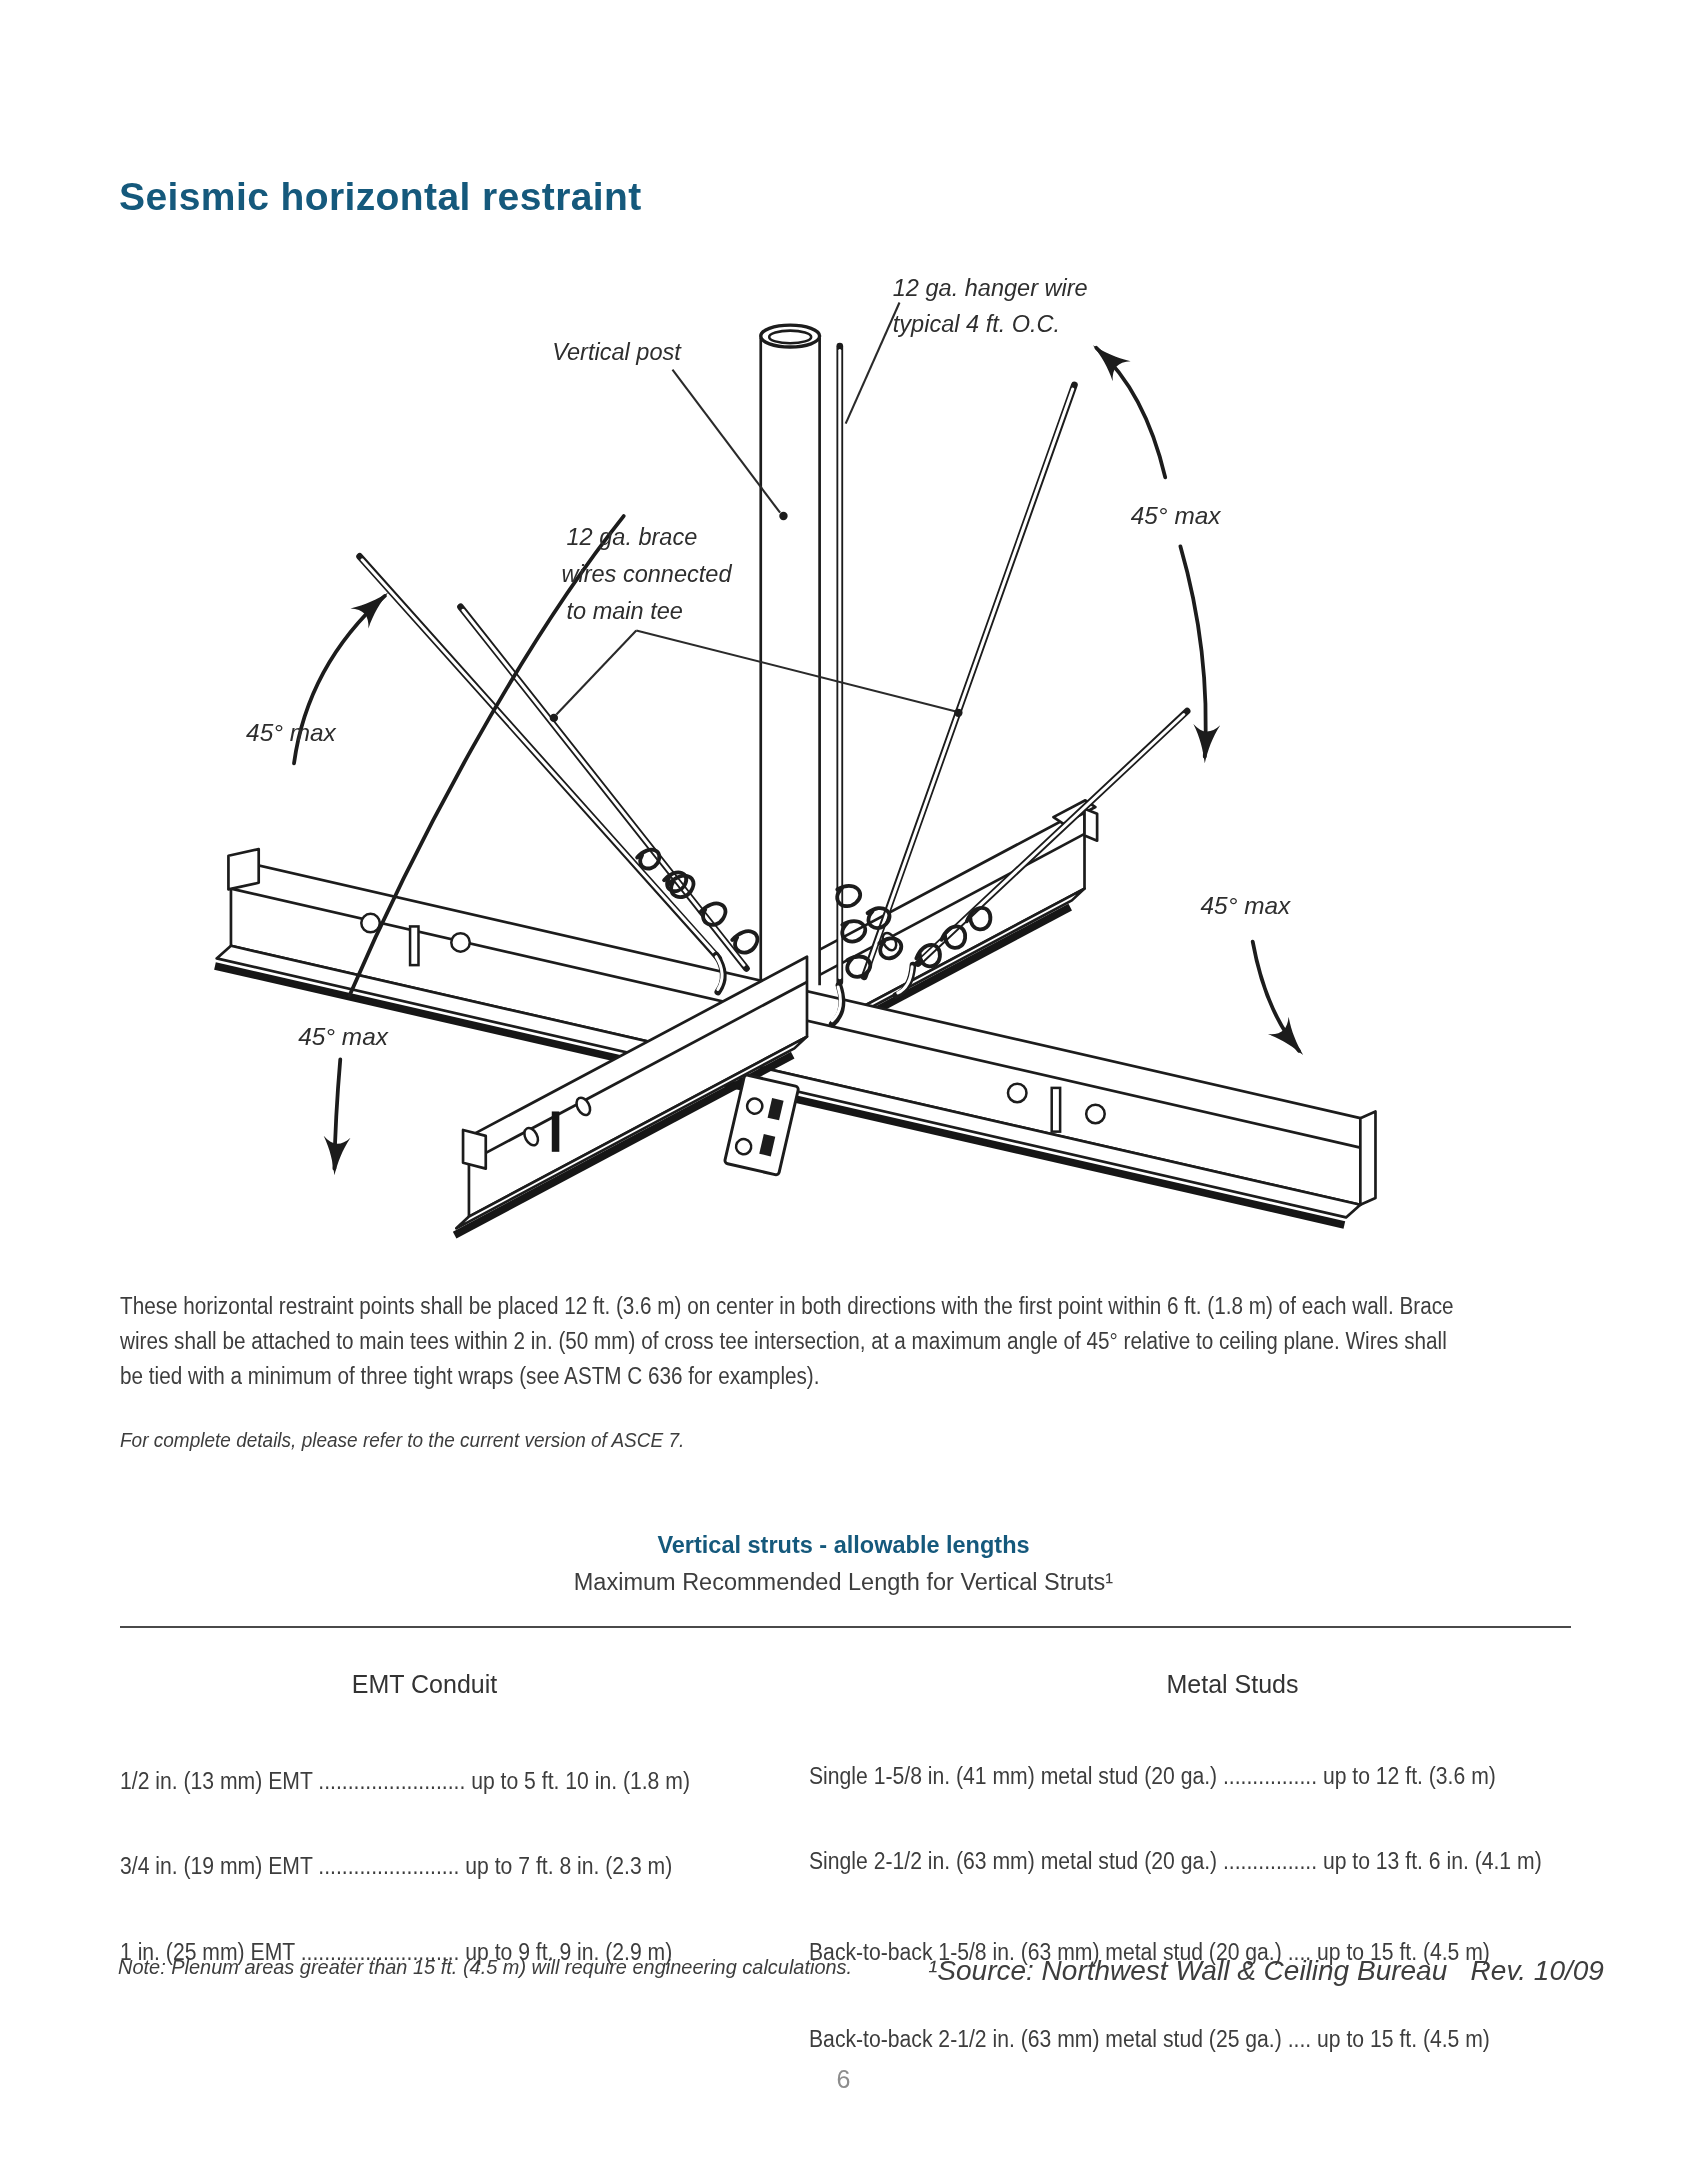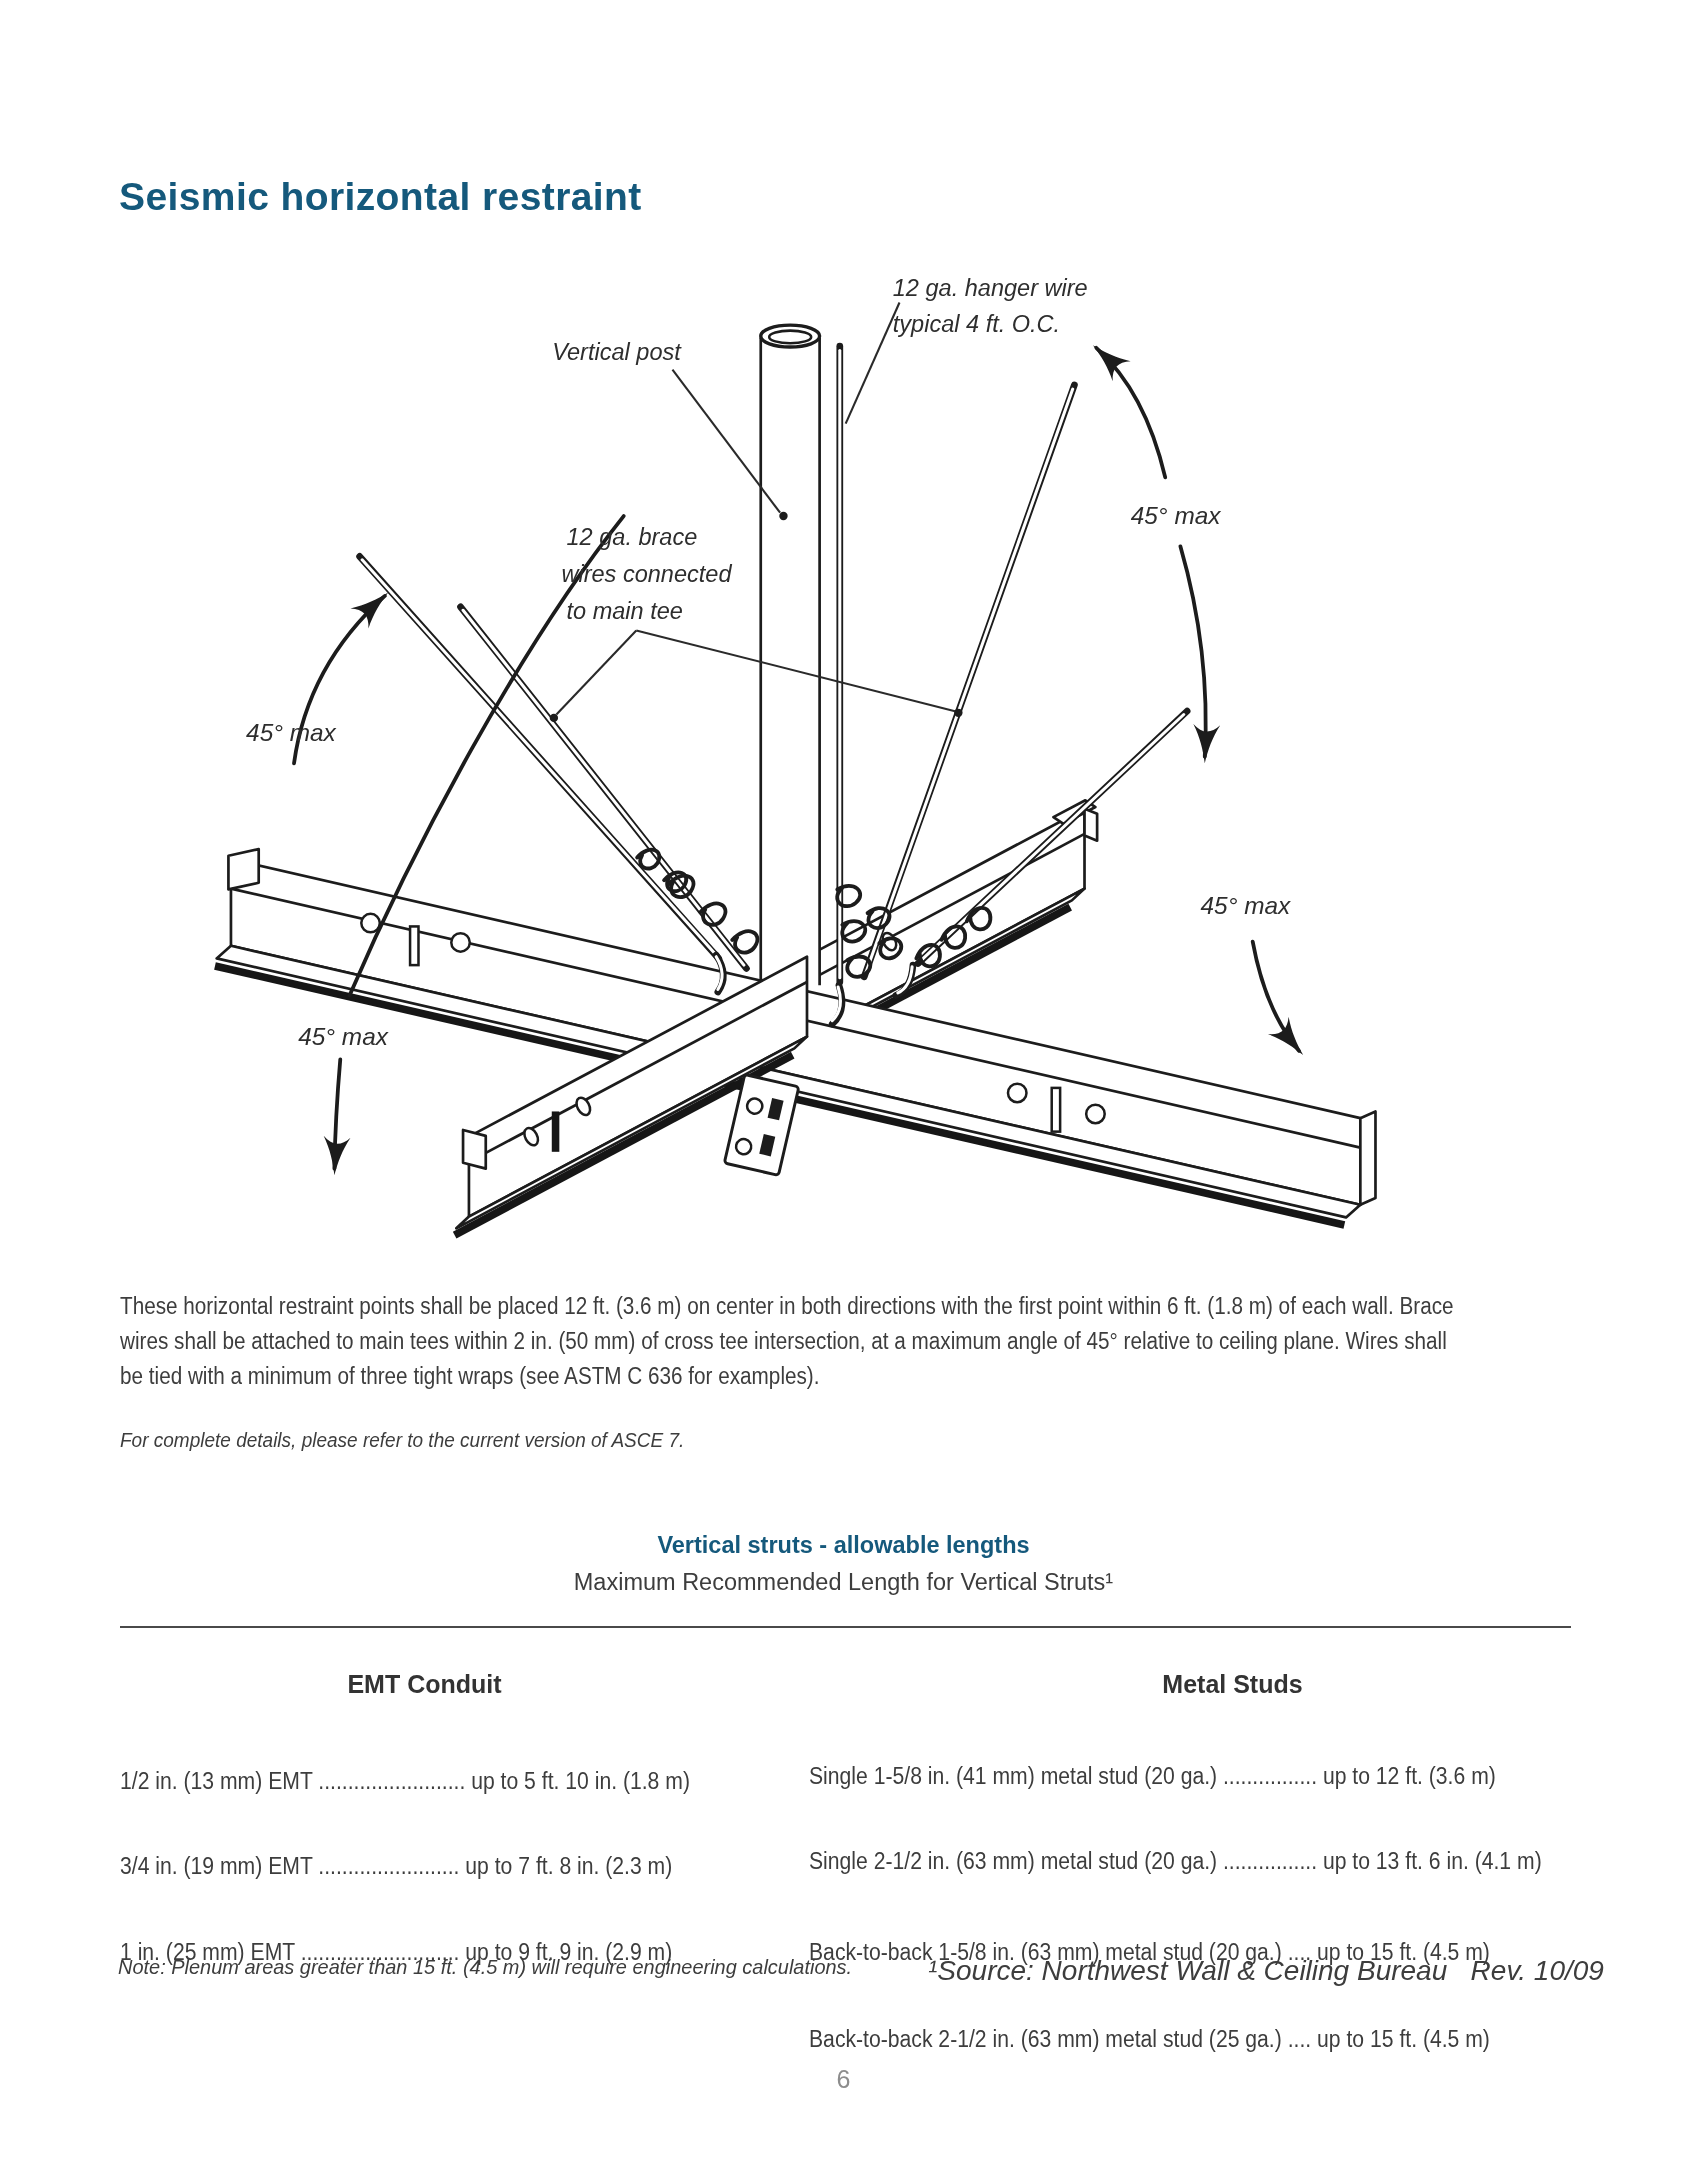--- a/index.html
+++ b/index.html
@@ -8,21 +8,21 @@
   .abs{position:absolute;}
   .doc-title{left:119px;top:175px;font-size:39px;font-weight:700;color:#15597c;letter-spacing:0.4px;}
   .para{left:120px;top:1289px;color:#3d3d3d;font-size:23px;line-height:35px;
         transform:scaleX(.90);transform-origin:0 0;}
   .para div{white-space:nowrap;}
   .asce{left:120px;top:1429px;color:#3d3d3d;font-size:20px;font-style:italic;
         transform:scaleX(.95);transform-origin:0 0;white-space:nowrap;}
   .sec-title{left:0;width:1687px;text-align:center;top:1532px;font-size:23.5px;font-weight:700;color:#15597c;}
   .sec-sub{left:0;width:1687px;text-align:center;top:1569px;font-size:23.5px;color:#3d3d3d;}
   .rule{left:120px;top:1626px;width:1451px;border-top:2.1px solid #4a4a4a;height:0;}
-  .colhead{top:1670px;font-size:25px;font-weight:700;color:#333;text-align:center;}
+  .colhead{top:1670px;font-size:25px;font-weight:400;color:#333;text-align:center;}
   .colhead.emt{left:120px;width:609px;}
   .colhead.studs{left:850px;width:765px;}
   .row{color:#3d3d3d;font-size:23px;white-space:nowrap;transform:scaleX(.92);transform-origin:0 0;}
   .rowL{left:120px;}
   .rowR{left:809px;}
   .footnote{left:118px;top:1955px;font-size:21px;font-style:italic;color:#3d3d3d;
             transform:scaleX(.95);transform-origin:0 0;white-space:nowrap;}
   .source{left:928px;top:1955px;font-size:28px;font-style:italic;color:#3d3d3d;white-space:pre-wrap;}
   .pagenum{left:0;width:1687px;text-align:center;top:2065px;font-size:25px;color:#8d8d8d;}
   

